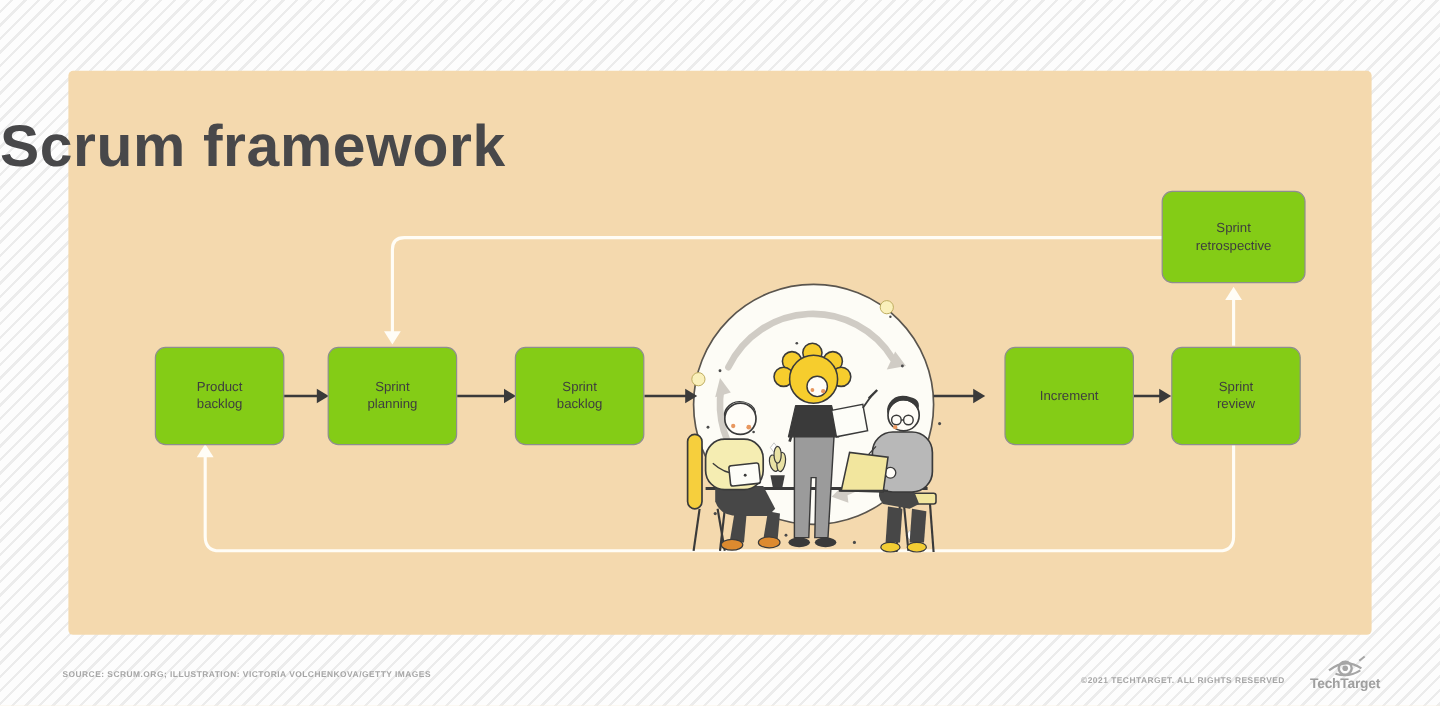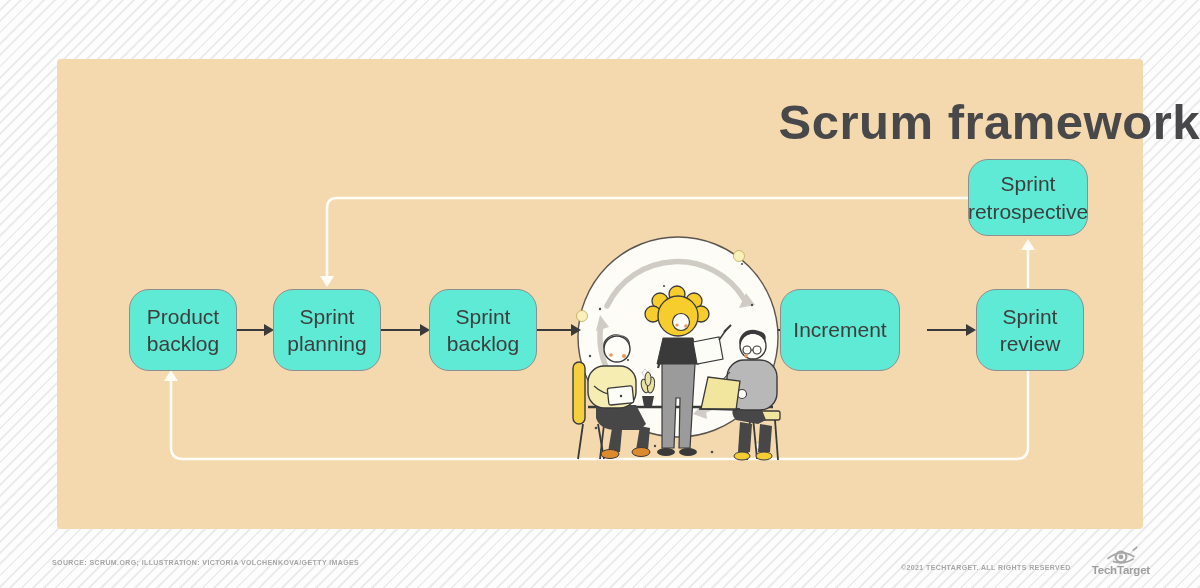--- a/index.html
+++ b/index.html
@@ -7,33 +7,33 @@
     width:1200px;height:588px;overflow:hidden;
     font-family:"Liberation Sans","DejaVu Sans",sans-serif;
     background:repeating-linear-gradient(135deg,#fdfdfd 0px,#fdfdfd 6px,#ececec 6px,#ececec 8px);
   }
   .stage{position:relative;width:1200px;height:588px;}
   .panel{
     position:absolute;left:57px;top:59px;width:1086px;height:470px;
     background:#f4d9ae;border-radius:4px;
   }
   .title{
-    position:absolute;left:0;right:0;top:94px;text-align:right;
+    position:absolute;left:0;right:0;top:94px;text-align:left;
     font-size:49px;font-weight:800;color:#48484a;letter-spacing:0.5px;
   }
   .node{
     position:absolute;display:flex;align-items:center;justify-content:center;
-    background:#5eead4;border:1.5px solid #8e8e8e;border-radius:20px;
-    color:#3e3e3e;font-size:21px;line-height:1.3;text-align:center;
+    background:#84cc16;border:1.5px solid #8e8e8e;border-radius:9px;
+    color:#3e3e3e;font-size:11px;line-height:1.3;text-align:center;
     white-space:pre-line;box-sizing:border-box;
   }
   .n-pb{left:117px;top:289px;width:108px;height:82px;margin-left:12px;}
   .n-sp{left:273px;top:289px;width:108px;height:82px;}
   .n-sb{left:429px;top:289px;width:108px;height:82px;}
-  .n-in{left:780px;top:289px;width:120px;height:82px;}
+  .n-in{left:837px;top:289px;width:108px;height:82px;}
   .n-sr{left:976px;top:289px;width:108px;height:82px;}
   .n-rt{left:968px;top:159px;width:120px;height:77px;}
   .team-label{
     position:absolute;left:628px;top:260px;width:100px;text-align:center;
     color:#3e3e3e;font-size:16.5px;line-height:1.3;white-space:pre-line;
   }
   .overlay{position:absolute;left:0;top:0;pointer-events:none;}
   .footer-left{
     position:absolute;left:52px;top:559px;
     font-size:7px;font-weight:bold;color:#a6a6a6;letter-spacing:0.4px;

